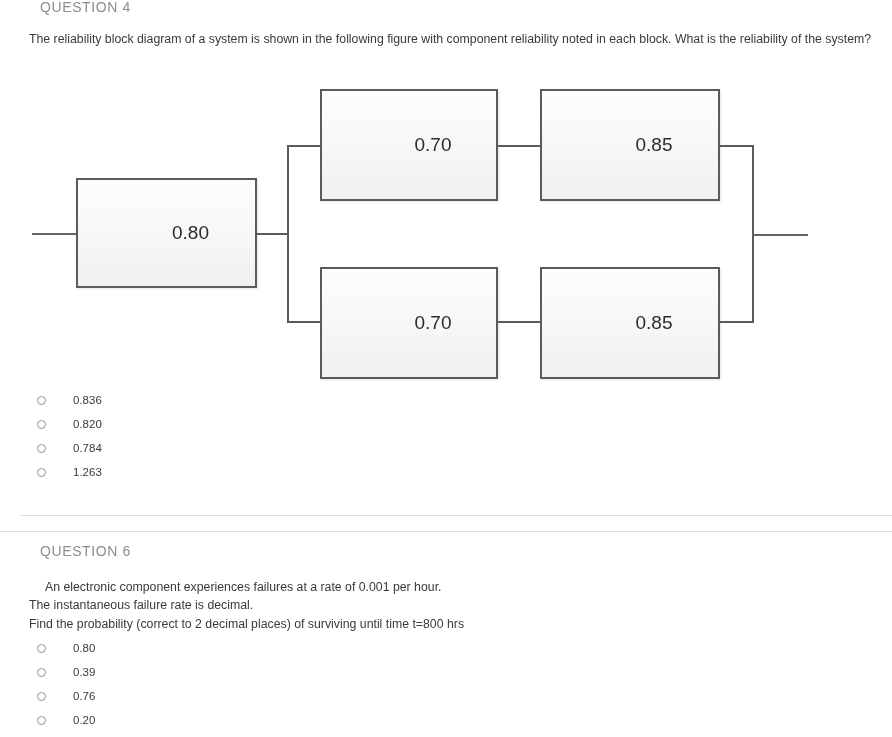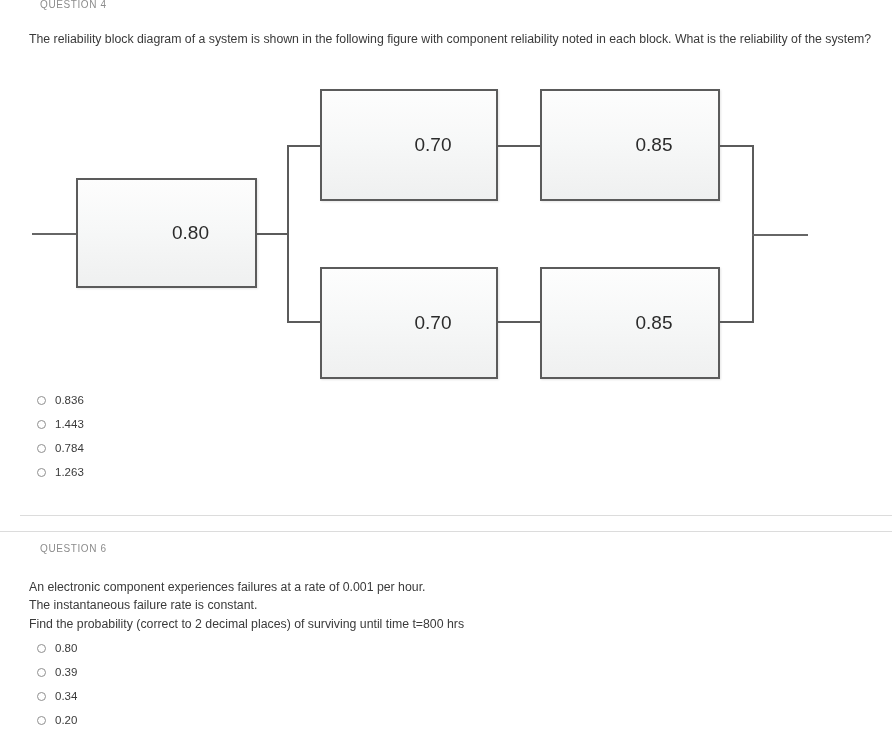--- a/index.html
+++ b/index.html
@@ -13,21 +13,21 @@
     height: 737px;
     position: relative;
     font-family: "Liberation Sans", "DejaVu Sans", sans-serif;
     color: #333333;
     overflow: hidden;
   }
 
   
   .question-header {
     position: absolute;
-    font-size: 10px;
+    font-size: 14px;
     letter-spacing: 0.6px;
     color: #8c8c8c;
     font-weight: 400;
     white-space: nowrap;
   }
 
   
   .prompt {
     position: absolute;
     font-size: 12.3px;
@@ -51,21 +51,21 @@
     border: 1px solid #8f8f8f;
     border-radius: 50%;
     background: #ffffff;
     box-sizing: border-box;
     flex: 0 0 auto;
     margin-left: 5px;
   }
   .option-label {
     font-size: 11.5px;
     color: #3a3a3a;
-    margin-left: 9px;
+    margin-left: 27px;
     white-space: nowrap;
   }
 
   
   .divider-short {
     position: absolute;
     left: 20px;
     right: 0px;
     top: 515px;
     height: 1px;
@@ -171,51 +171,51 @@
   <div class="wire-h thin" style="left:752px; top:174px; width:56px;"></div>
 </div>
 
 <div class="option-list" style="left:32px; top:388px;">
   <div class="option-row">
     <span class="radio"></span>
     <span class="option-label">0.836</span>
   </div>
   <div class="option-row">
     <span class="radio"></span>
-    <span class="option-label">1.443</span>
+    <span class="option-label">0.820</span>
   </div>
   <div class="option-row">
     <span class="radio"></span>
     <span class="option-label">0.784</span>
   </div>
   <div class="option-row">
     <span class="radio"></span>
     <span class="option-label">1.263</span>
   </div>
 </div>
 
 <div class="divider-short"></div>
 <div class="divider-full"></div>
 
 <div class="question-header" style="left:40px; top:543px;">QUESTION 6</div>
 
-<div class="prompt" style="left:29px; top:579px;">An electronic component experiences failures at a rate of 0.001 per hour.</div>
-<div class="prompt" style="left:29px; top:597px;">The instantaneous failure rate is constant.</div>
+<div class="prompt" style="left:45px; top:579px;">An electronic component experiences failures at a rate of 0.001 per hour.</div>
+<div class="prompt" style="left:29px; top:597px;">The instantaneous failure rate is decimal.</div>
 <div class="prompt" style="left:29px; top:616px;">Find the probability (correct to 2 decimal places) of surviving until time t=800 hrs</div>
 
 <div class="option-list" style="left:32px; top:636px;">
   <div class="option-row">
     <span class="radio"></span>
     <span class="option-label">0.80</span>
   </div>
   <div class="option-row">
     <span class="radio"></span>
     <span class="option-label">0.39</span>
   </div>
   <div class="option-row">
     <span class="radio"></span>
-    <span class="option-label">0.34</span>
+    <span class="option-label">0.76</span>
   </div>
   <div class="option-row">
     <span class="radio"></span>
     <span class="option-label">0.20</span>
   </div>
 </div>
 
 </body></html>

